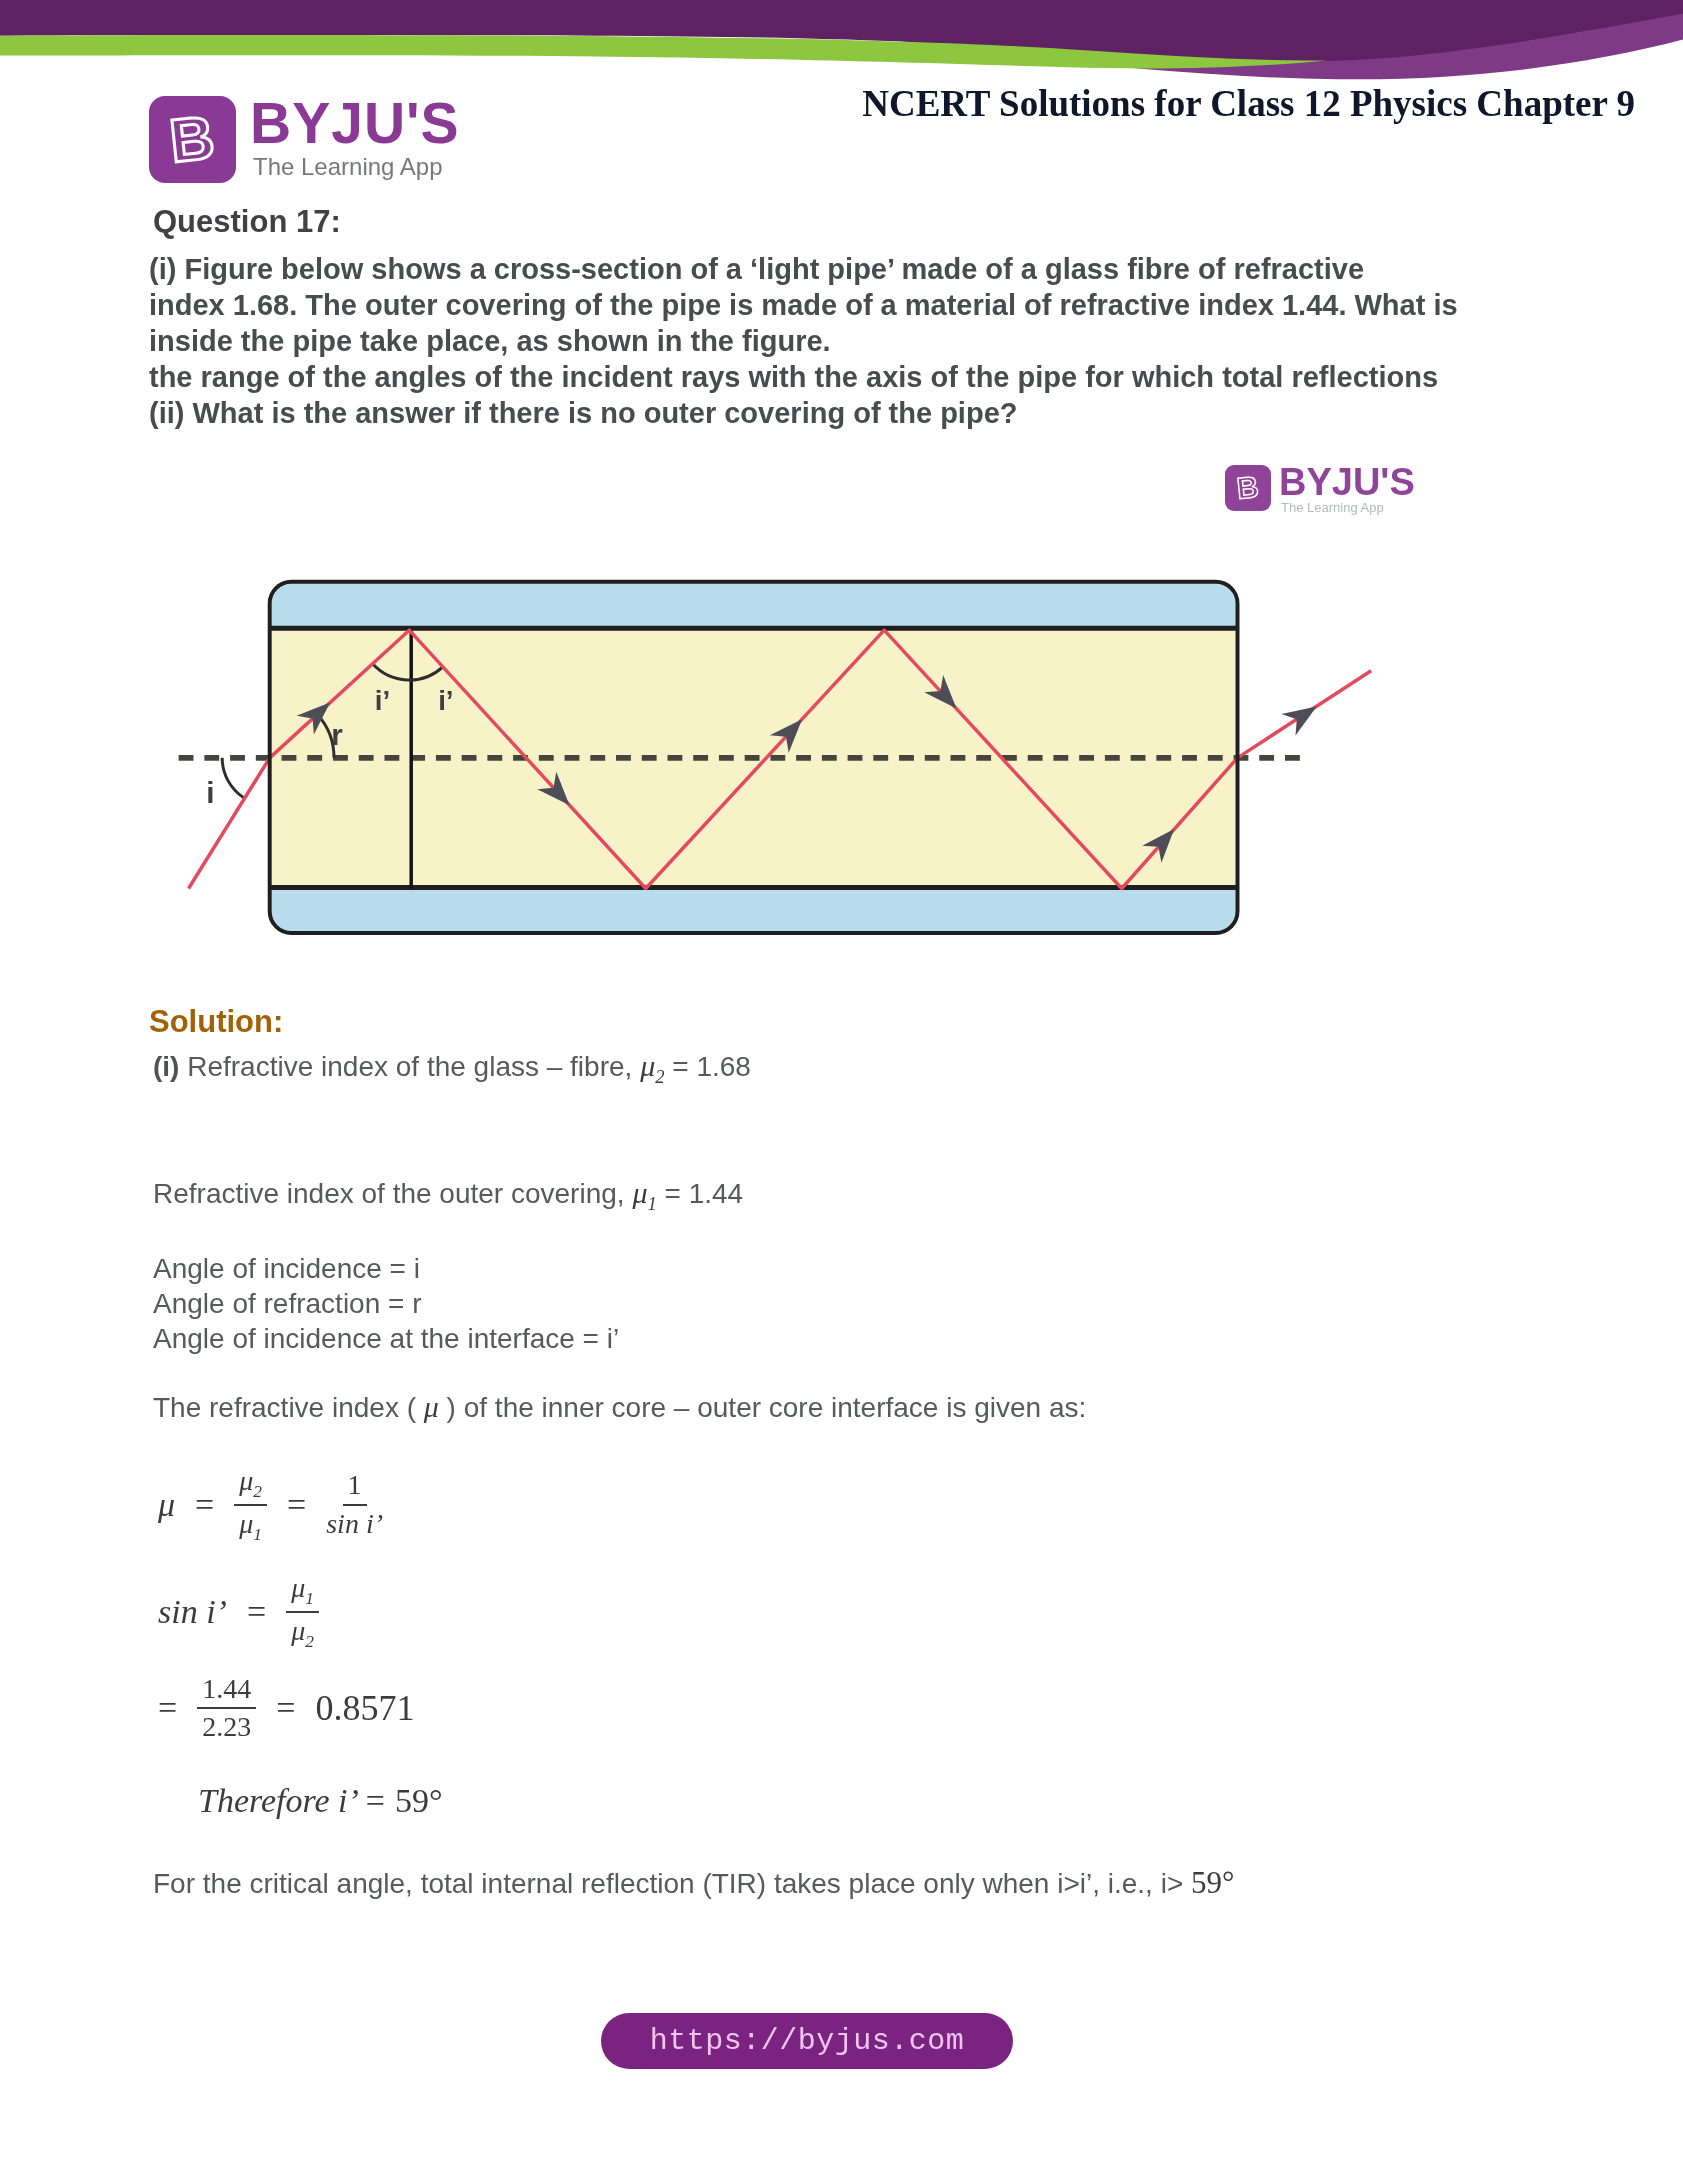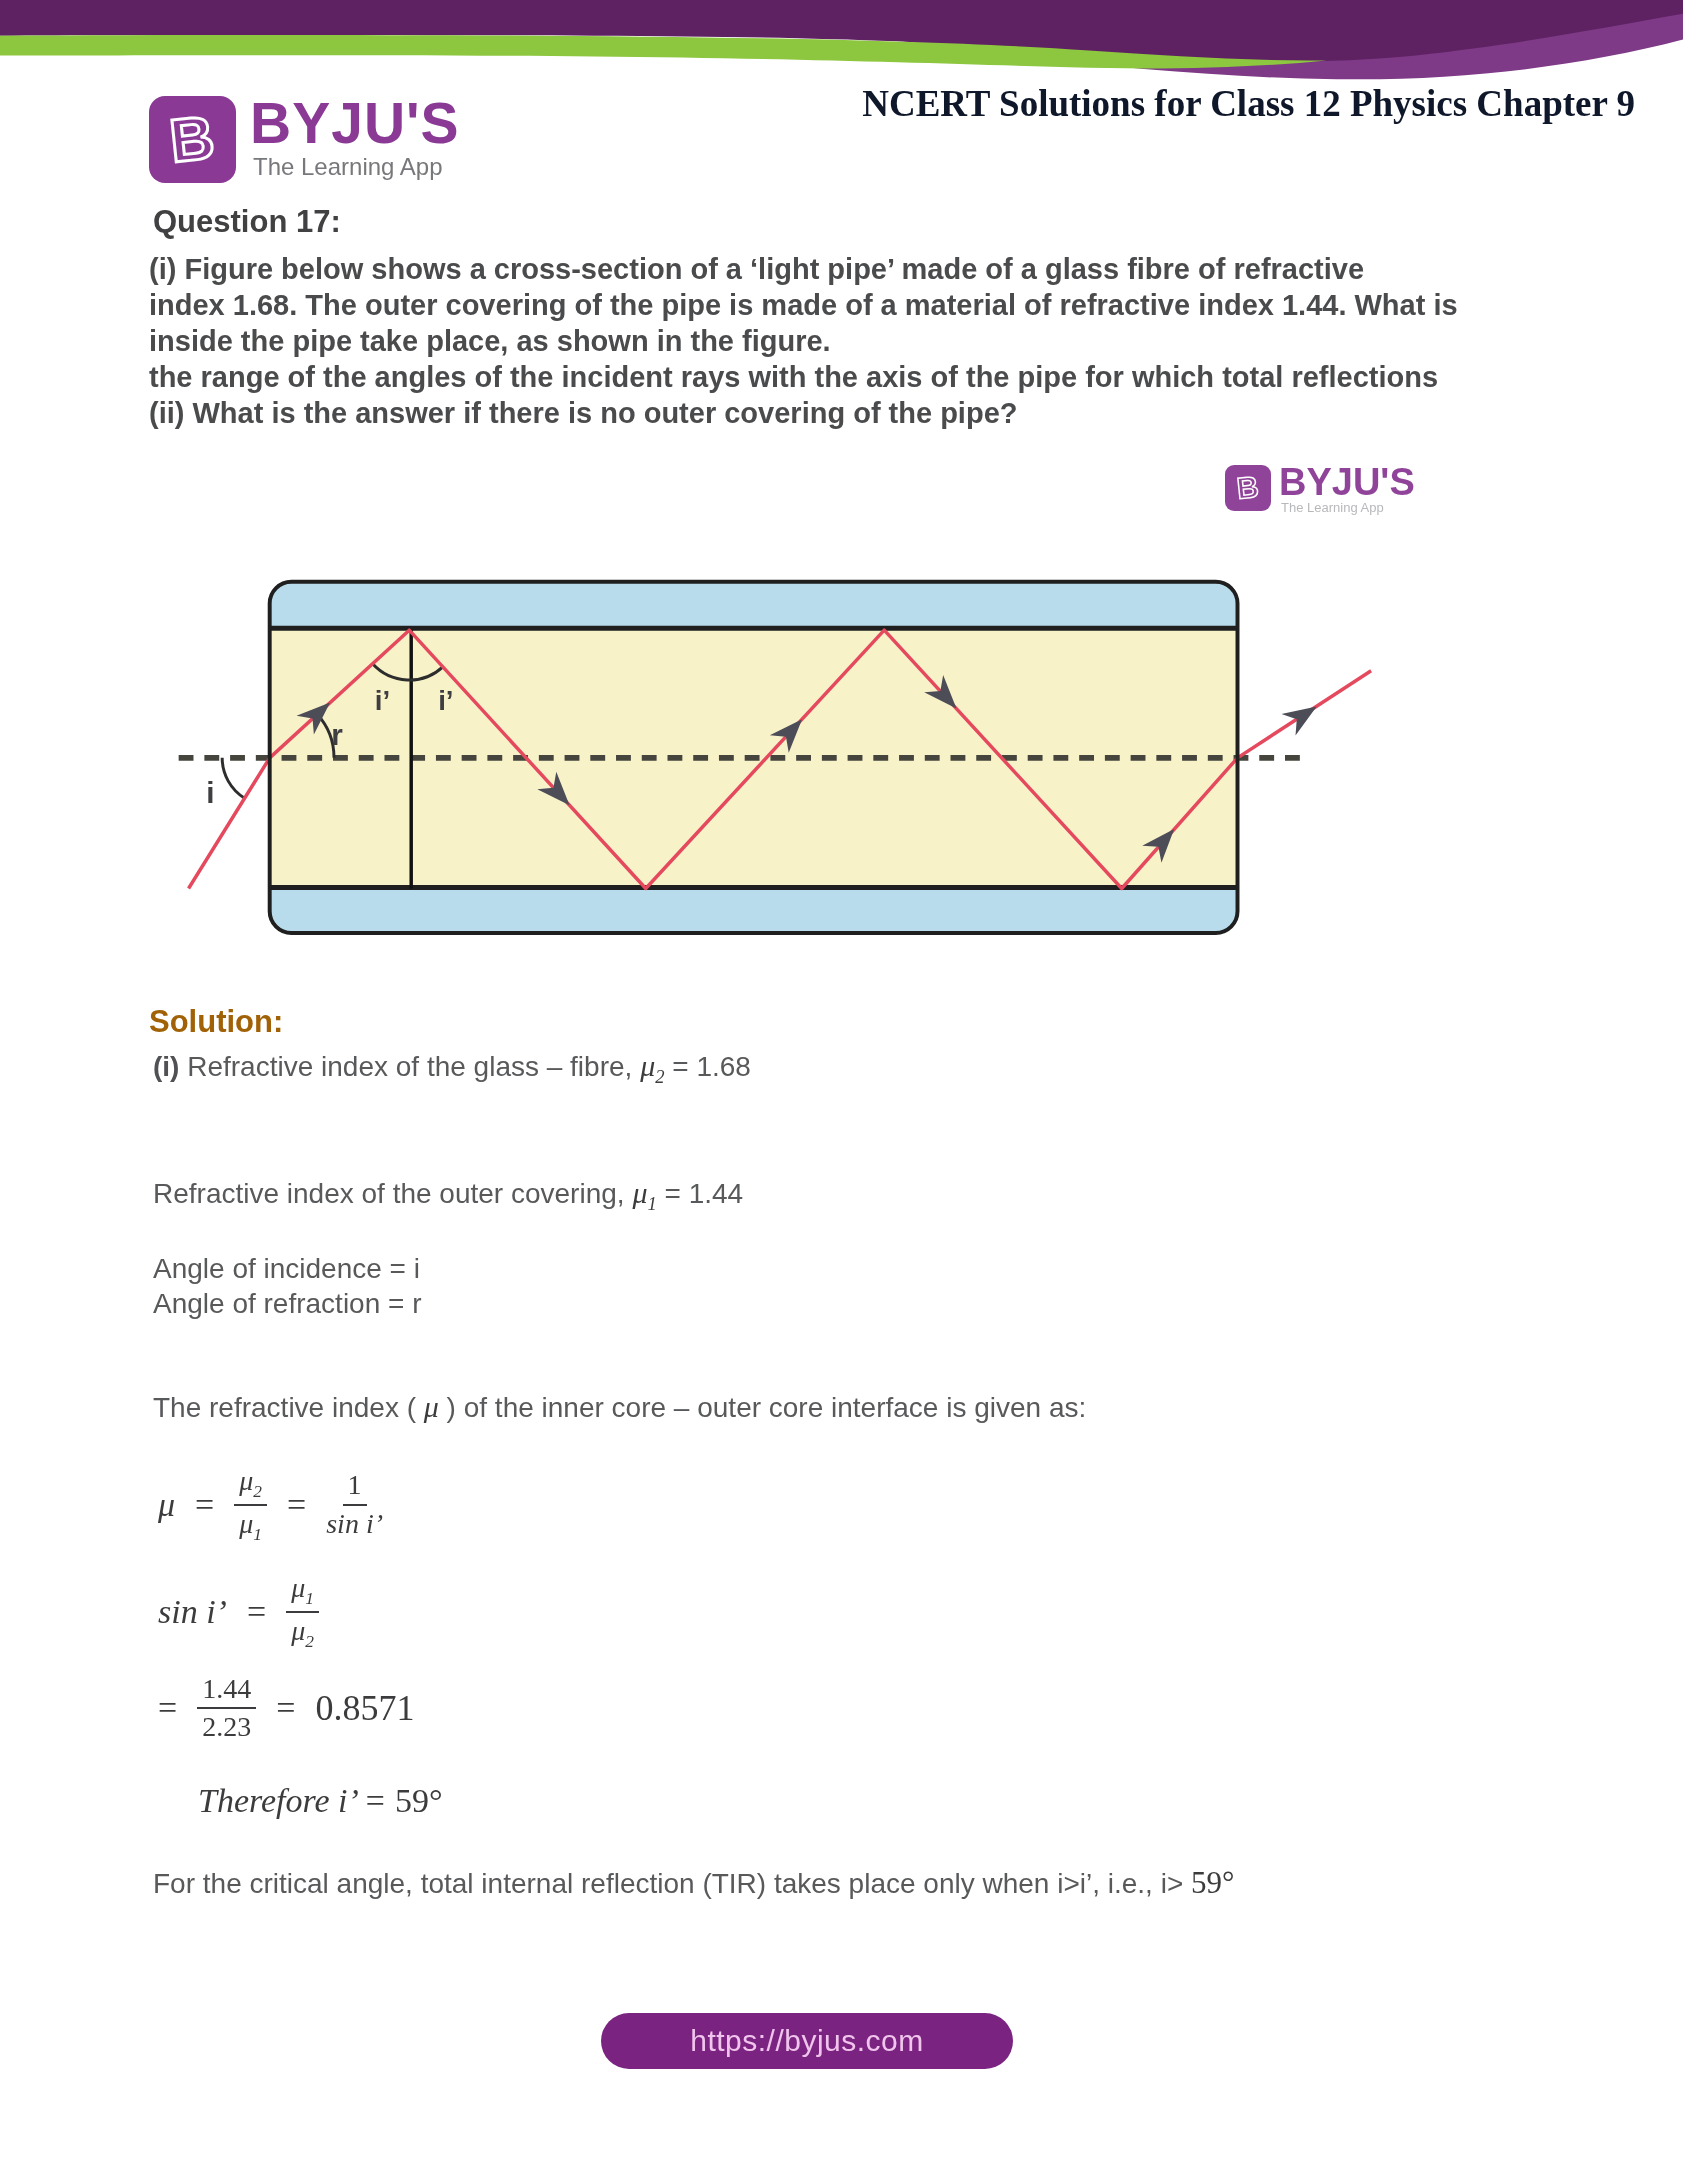--- a/index.html
+++ b/index.html
@@ -78,21 +78,21 @@
                font-size:34px; color:var(--math-text);margin-left:45px; }
   .therefore .roman { font-size:34px; }
   .tir { position:absolute; left:153px; top:1865px; font-size:28px; color:#58595b; white-space:nowrap; }
   .tir .math-val { font-family:"Liberation Serif",serif; font-size:31px; color:var(--math-text); }
   
   .footer-pill {
     position:absolute; left:601px; top:2013px; width:412px; height:56px; border-radius:29px;
     background:var(--footer-bg); display:flex; align-items:center; justify-content:center;
     cursor:pointer;
   }
-  .footer-pill span { color:var(--footer-text); font-size:30px; letter-spacing:0.5px; }
+  .footer-pill span { color:var(--footer-text); font-size:30px; letter-spacing:0.5px;font-family:Liberation Mono, monospace; }
 </style>
 </head>
 <body>
 
 <div class="page">
 
   <svg class="header-wave" viewBox="0 0 1700 100" preserveAspectRatio="none">
     <path class="wave-light" d="M900,0 L1700,0 L1700,40 C1600,66 1480,82 1350,80 C1200,78 1050,60 900,40 Z"></path>
     <path class="wave-dark" d="M0,0 L1700,0 L1700,14 C1620,28 1540,44 1430,56 C1320,67 1200,62 1080,52 C940,41 800,37 600,36 C400,35 150,35 0,36 Z"></path>
     <path class="wave-green" d="M0,36 C200,35 450,35 650,37 C850,39 1000,44 1100,51 C1180,56 1260,62 1340,61 C1270,68 1180,71 1080,68 C950,64 800,59 600,57 C400,55 150,56 0,56 Z"></path>
@@ -164,20 +164,21 @@
   <div class="sol-line" style="top:1049px">
     <span class="bold">(i)</span><span> Refractive index of the glass – fibre, </span><span class="math-inline"><span>μ</span><sub>2</sub></span><span> = 1.68</span>
   </div>
 
   <div class="sol-line" style="top:1176px">
     <span>Refractive index of the outer covering, </span><span class="math-inline"><span>μ</span><sub>1</sub></span><span> = 1.44</span>
   </div>
 
   <div class="sol-line" style="top:1253px">Angle of incidence = i</div>
   <div class="sol-line" style="top:1288px">Angle of refraction = r</div>
+  <div class="sol-line" style="top:1323px">Angle of incidence at the interface = i’</div>
 
   <div class="sol-line" style="top:1390px">
     <span>The refractive index ( </span><span class="math-inline">μ</span><span> ) of the inner core – outer core interface is given as:</span>
   </div>
 
   <div class="eq-row" style="top:1465px">
     <span>μ</span>
     <span class="roman">=</span>
     <span class="frac">
       <span class="num"><span>μ</span><sub>2</sub></span>

